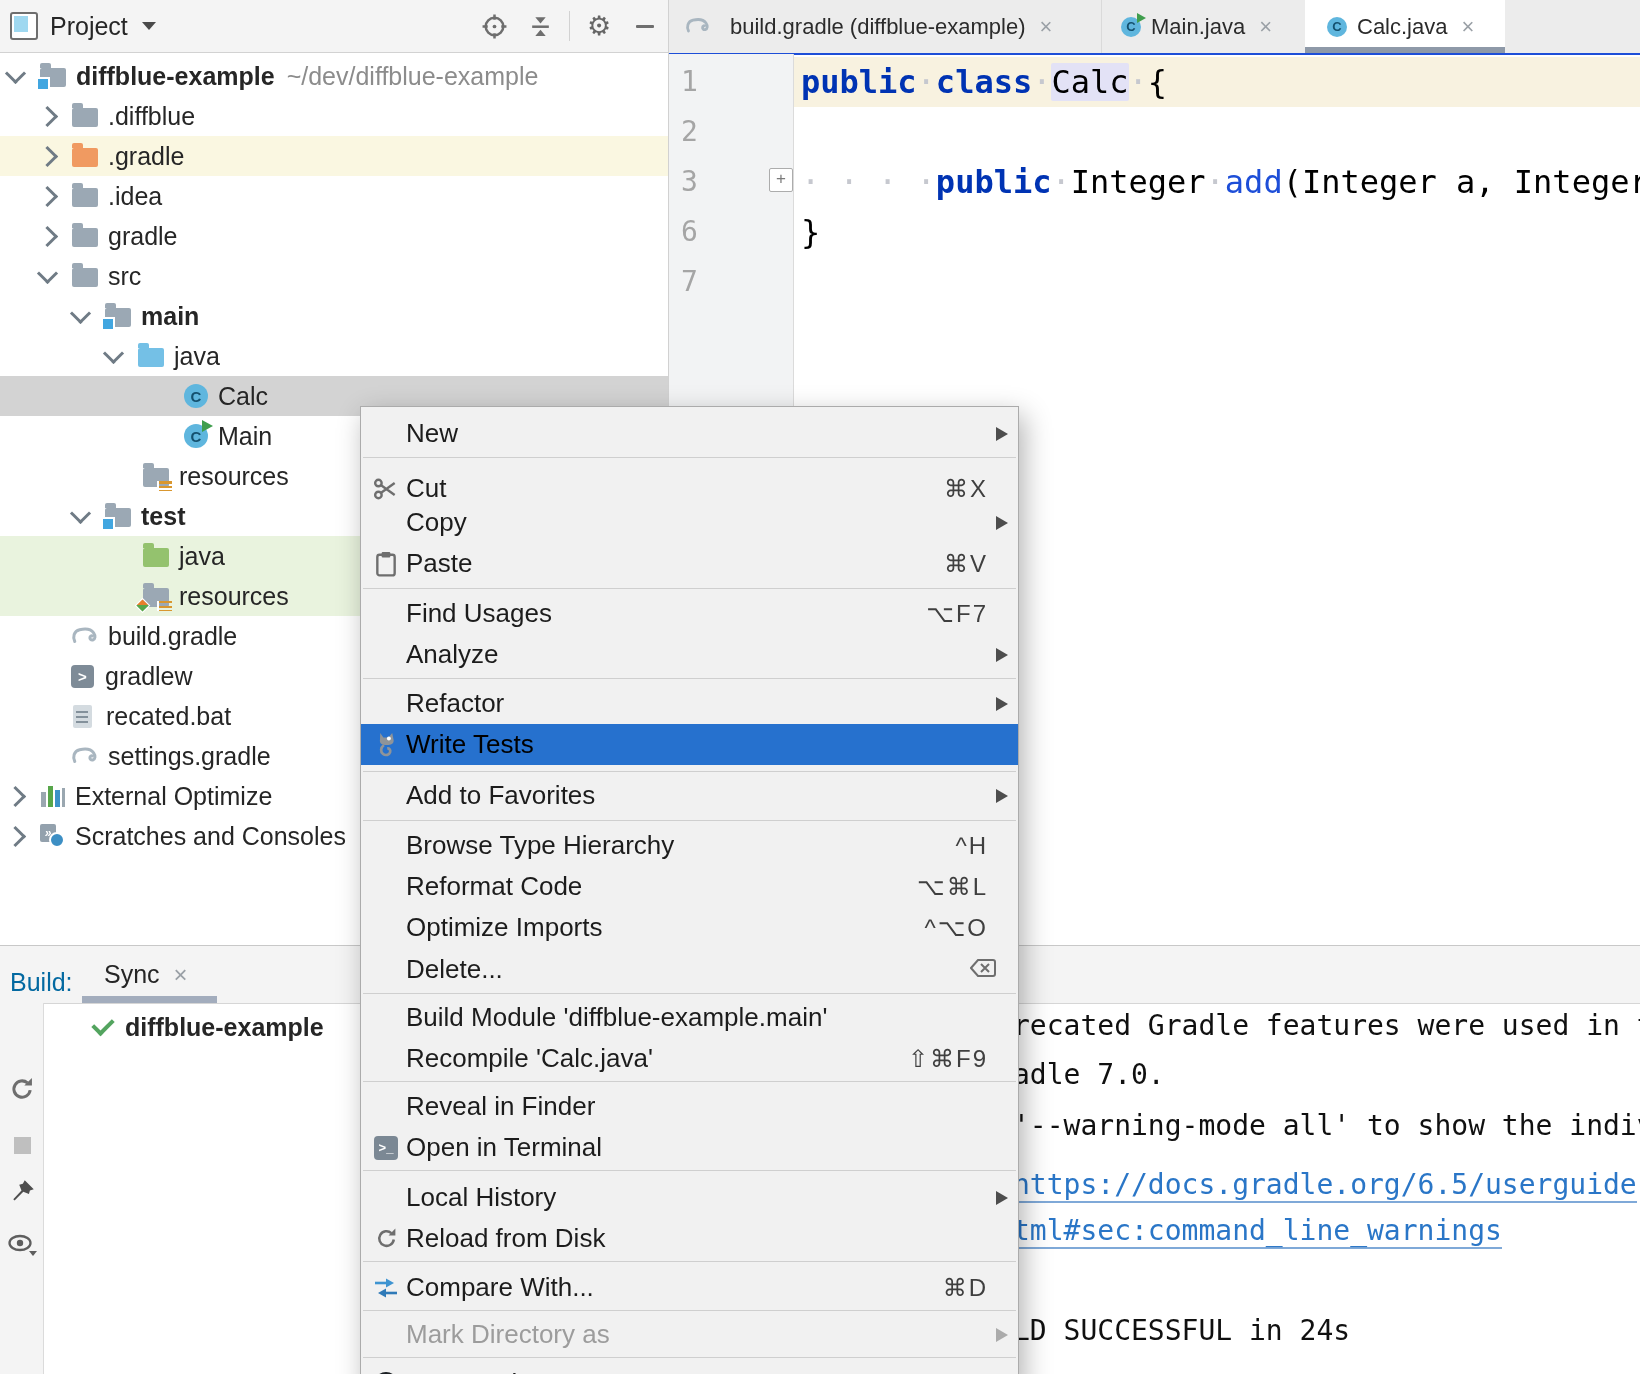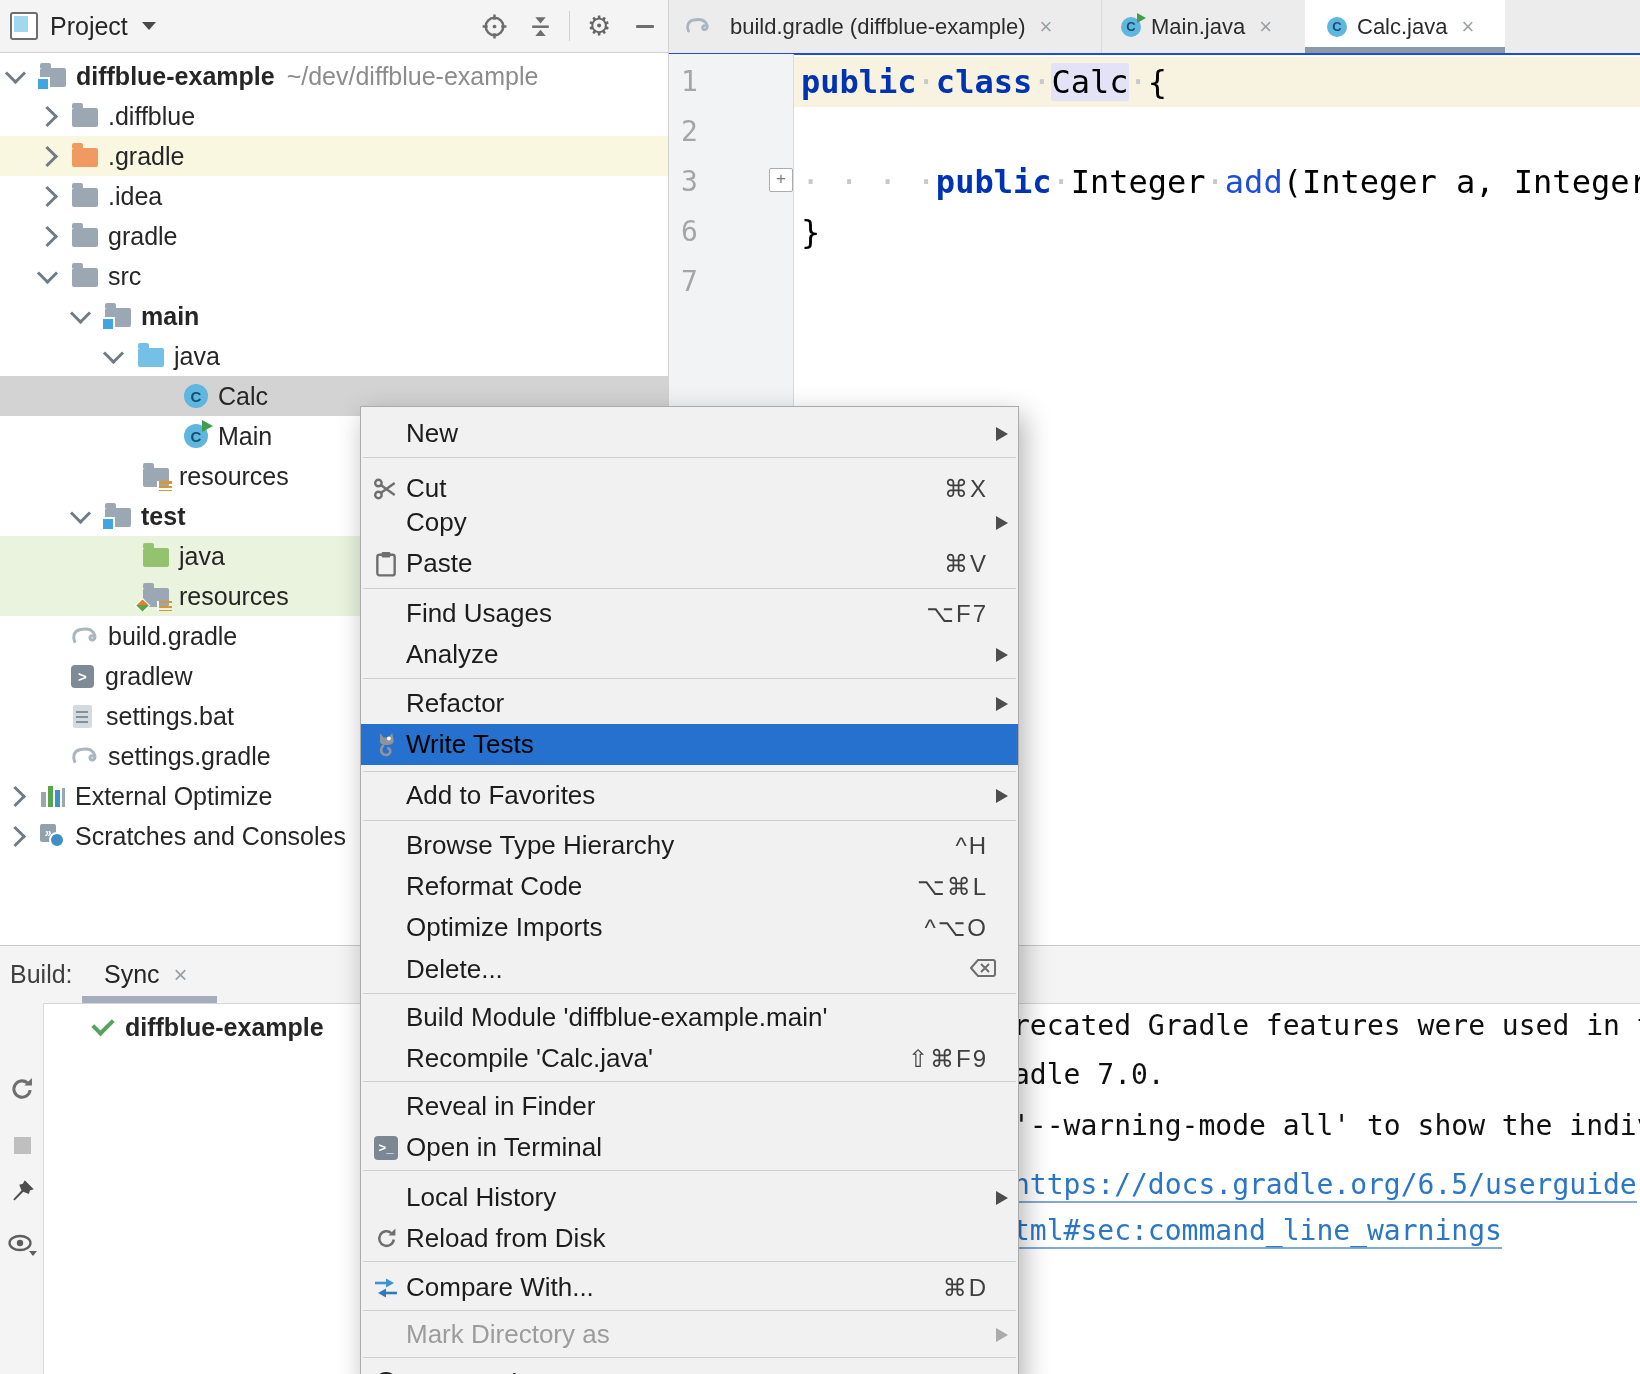--- a/index.html
+++ b/index.html
@@ -60,21 +60,21 @@
   .codeline{position:absolute;left:132px;font-family:"DejaVu Sans Mono",monospace;font-size:32px;line-height:50px;white-space:pre;color:#000}
   .kw{color:#0033B3;font-weight:bold}
   .mth{color:#1d4ed8}
   .hlname{background:#E3E2F6;border-radius:2px}
   .wsd{color:#C6C8CF}
   #foldbox{position:absolute;left:100px;top:168px;width:22px;height:22px;background:#fff;border:1px solid #ACACAC;border-radius:2px;
      color:#7A7A7A;font-size:17px;line-height:20px;text-align:center}
   
   #build-panel{position:absolute;left:0;top:945px;width:1640px;height:429px;background:#fff;overflow:hidden}
   #build-header{position:absolute;left:0;top:0;right:0;height:57px;background:#F4F4F4;border-top:1px solid #C8C8C8;border-bottom:1px solid #D6D6D6;font-size:25px}
-  #build-label{position:absolute;left:10px;top:0;line-height:57px;color:#404040}
+  #build-label{position:absolute;left:10px;top:8px;line-height:57px;color:#0369a1}
   #sync-tab{position:absolute;left:104px;top:0;height:57px;display:flex;align-items:center}
   #sync-tab .cl{color:#9AA0A6;margin-left:14px;font-size:24px}
   #sync-underline{position:absolute;left:82px;top:50px;width:135px;height:7px;background:#A3ADBD}
   #build-toolbar{position:absolute;left:0;top:58px;bottom:0;width:43px;background:#F4F4F4;border-right:1px solid #DBDBDB}
   .btb{position:absolute;left:6px;width:32px;height:32px;display:flex;align-items:center;justify-content:center}
   .stop-sq{width:17px;height:17px;background:#BFBFBF}
   #build-node{position:absolute;left:93px;top:62px;height:40px;display:flex;align-items:center;font-size:25px}
   .chk{width:16px;height:9px;border-left:4px solid #53A45F;border-bottom:4px solid #53A45F;transform:rotate(-45deg);margin:-6px 12px 0 0}
   .cline{position:absolute;left:1013px;font-family:"DejaVu Sans Mono",monospace;font-size:28px;color:#101010;white-space:pre}
   .clink{color:#2A76C7;border-bottom:2px solid #7FA9D8}
@@ -213,21 +213,21 @@
         </svg>
     </span>
     <span>build.gradle</span>
   </div>
   <div class="trow" style="top:656px;padding-left:71px">
     <span class="sqicon">&gt;</span>
     <span>gradlew</span>
   </div>
   <div class="trow" style="top:696px;padding-left:71px">
     <span class="docicon"></span>
-    <span>settings.bat</span>
+    <span>recated.bat</span>
   </div>
   <div class="trow" style="top:736px;padding-left:71px">
     <span class="eleph">
       <svg width="28" height="20" viewBox="0 0 26 18">
           <path d="M3.5 15 C1.5 11 2.5 5.5 8 4.2 C13 3 18.5 3.6 21 7 C23 9.8 22.5 13 20.3 13.6 C18.6 14 17.3 12.8 17.6 11.2 C17.8 10.2 18.6 9.6 19.5 9.8" fill="none" stroke="#A9B6C0" stroke-width="2.8" stroke-linecap="round"></path>
         </svg>
     </span>
     <span>settings.gradle</span>
   </div>
   <div class="trow" style="top:776px">
@@ -329,20 +329,21 @@
   </div>
   <div id="build-node">
     <span class="chk"></span>
     <span class="bold">diffblue-example</span>
   </div>
   <div class="cline" style="top:64px">recated Gradle features were used in this</div>
   <div class="cline" style="top:113px">adle 7.0.</div>
   <div class="cline" style="top:164px">'--warning-mode all' to show the individual</div>
   <div class="cline clink" style="top:223px">https://docs.gradle.org/6.5/userguide</div>
   <div class="cline clink" style="top:269px">tml#sec:command_line_warnings</div>
+  <div class="cline" style="top:369px">LD SUCCESSFUL in 24s</div>
 </div>
 
 <div id="context-menu">
   <div class="mi" style="top:6px">
     <span class="noic"></span>
       <span>New</span>
       <span class="subarr"></span>
   </div>
   <div class="msep" style="top:50px"></div>
   <div class="mi" style="top:61px">

